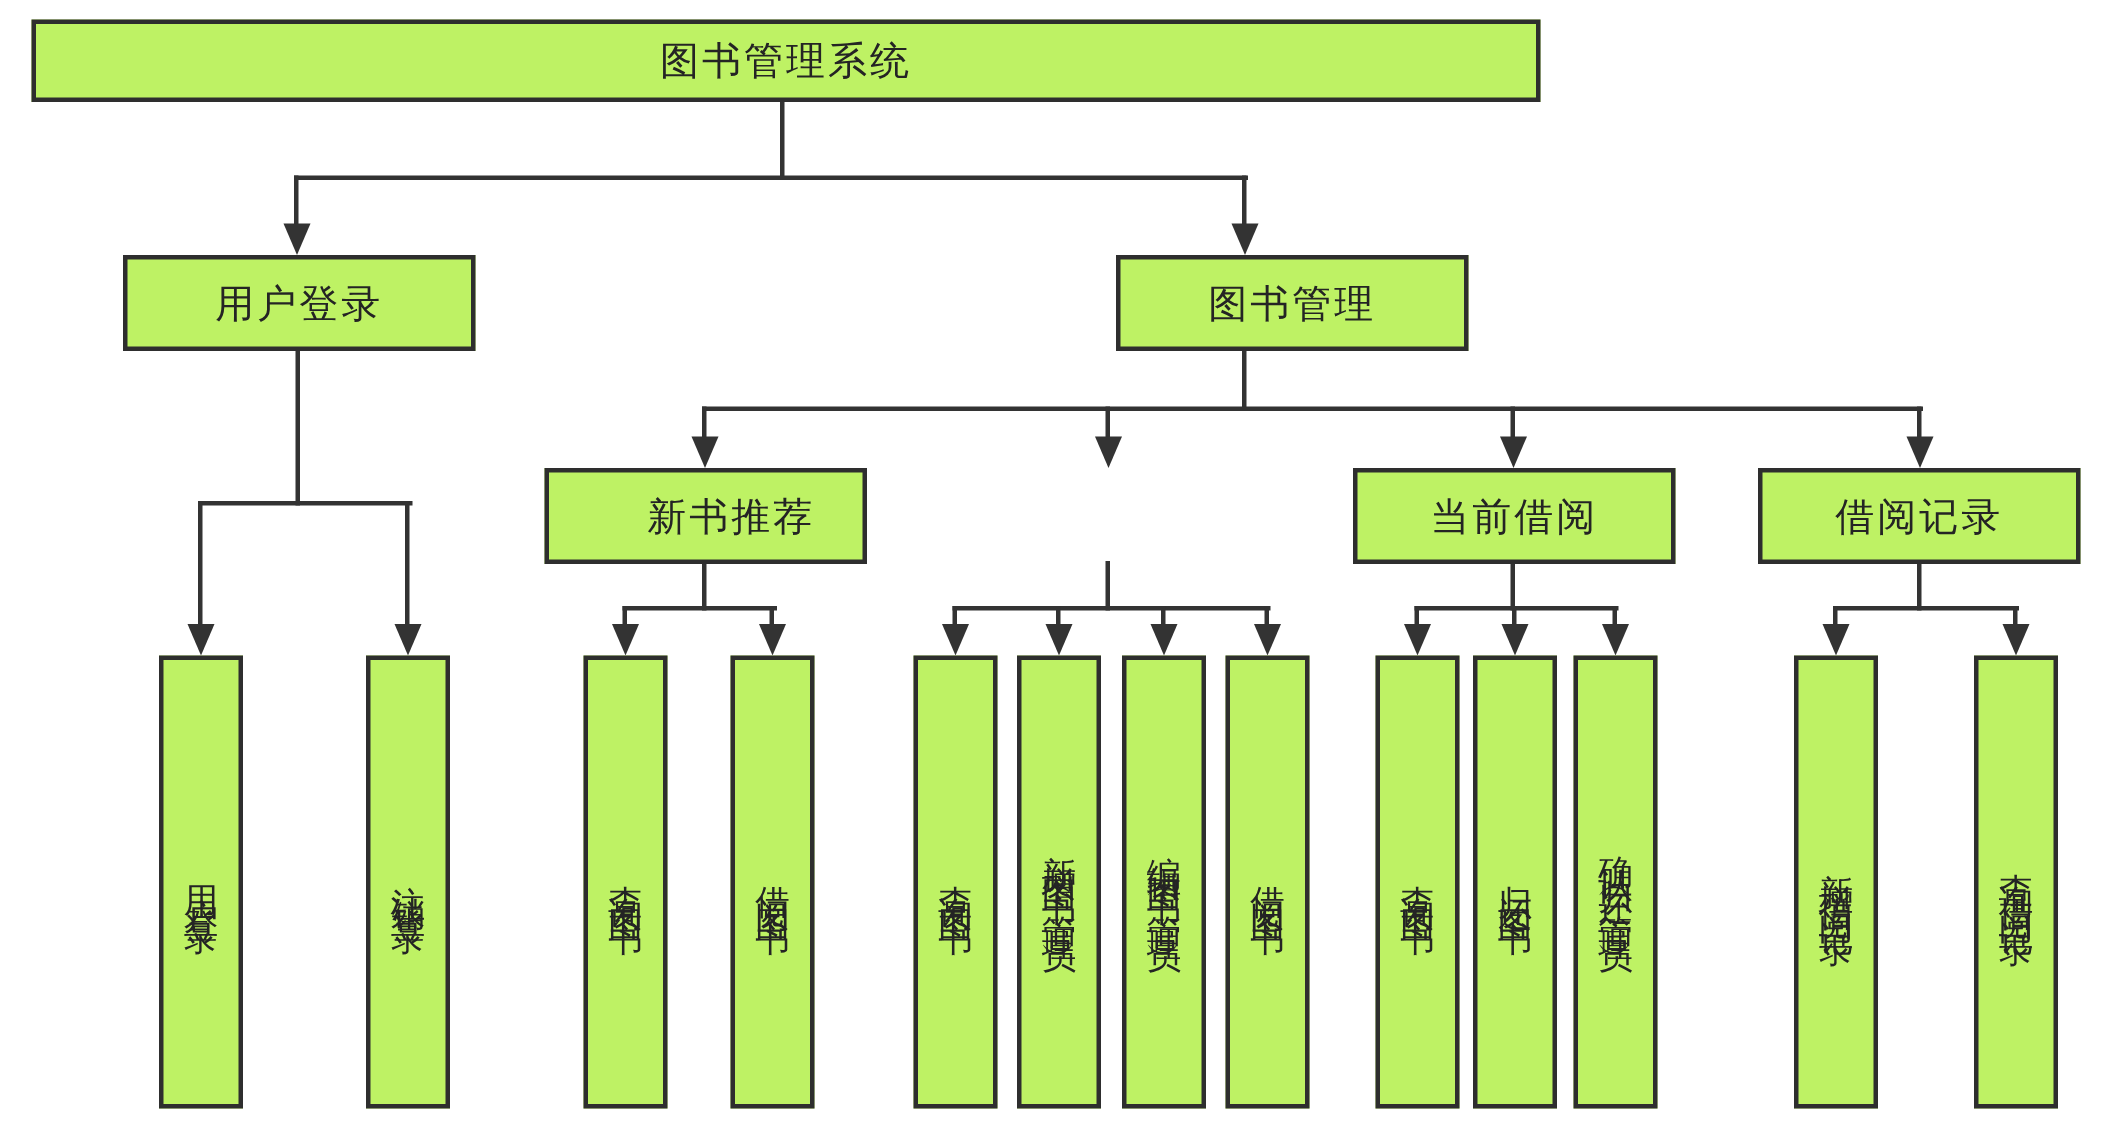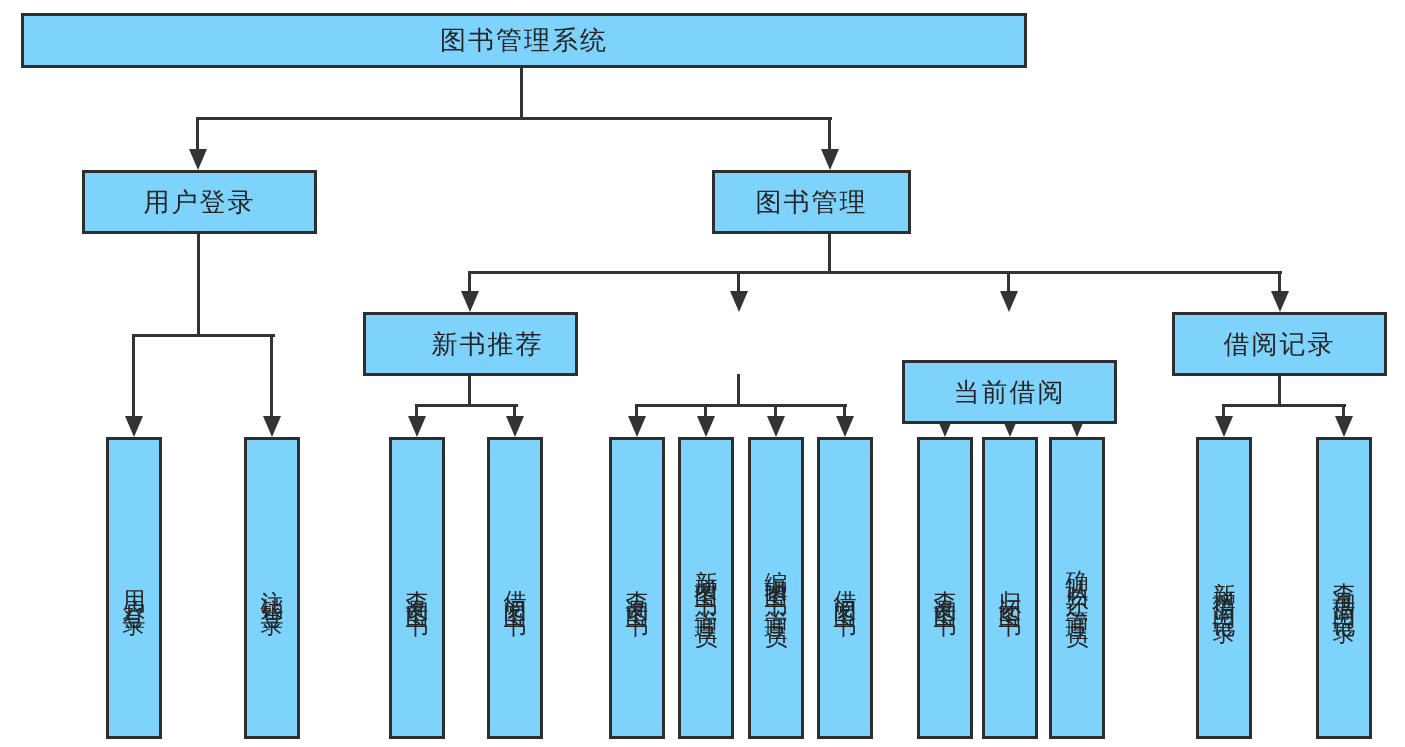--- a/index.html
+++ b/index.html
@@ -7,21 +7,21 @@
   body { font-family: "Liberation Sans", "DejaVu Sans", sans-serif; color: #242424; }
   .canvas {
     position: relative;
     width: 1405px;
     height: 747px;
     background: #ffffff;
     overflow: hidden;
   }
   .box {
     position: absolute;
-    background: #7dd3fc;
+    background: #bef264;
     border: 3px solid #2e2e2e;
     display: flex;
     align-items: center;
     justify-content: center;
     z-index: 2;
   }
   .hbox span {
     font-size: 26px;
     letter-spacing: 2px;
     white-space: nowrap;
@@ -128,28 +128,28 @@
   <div class="arrow" style="left:1215px; top:416px;"></div>
   <div class="arrow" style="left:1335px; top:416px;"></div>
 
   <div class="box hbox" style="left:21px; top:13px; width:1006px; height:55px;">
     <span>图书管理系统</span>
   </div>
 
   <div class="box hbox" style="left:82px; top:170px; width:235px; height:64px;">
     <span>用户登录</span>
   </div>
-  <div class="box hbox" style="left:712px; top:170px; width:199px; height:64px;">
+  <div class="box hbox" style="left:744px; top:170px; width:235px; height:64px;">
     <span>图书管理</span>
   </div>
 
   <div class="box hbox" style="left:363px; top:312px; width:215px; height:64px;padding-left:34px;">
     <span>新书推荐</span>
   </div>
-  <div class="box hbox" style="left:902px; top:312px; width:215px; height:64px;margin-top:48px;">
+  <div class="box hbox" style="left:902px; top:312px; width:215px; height:64px;">
     <span>当前借阅</span>
   </div>
   <div class="box hbox" style="left:1172px; top:312px; width:215px; height:64px;">
     <span>借阅记录</span>
   </div>
 
   <div class="box vbox" style="left:106px;">
     <span>用户登录</span>
   </div>
   <div class="box vbox" style="left:244px;">

